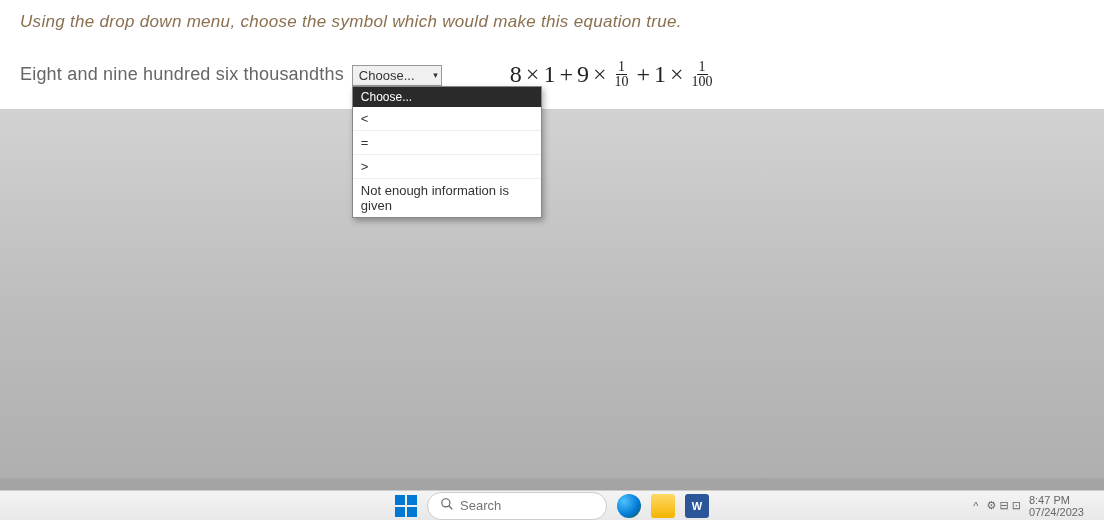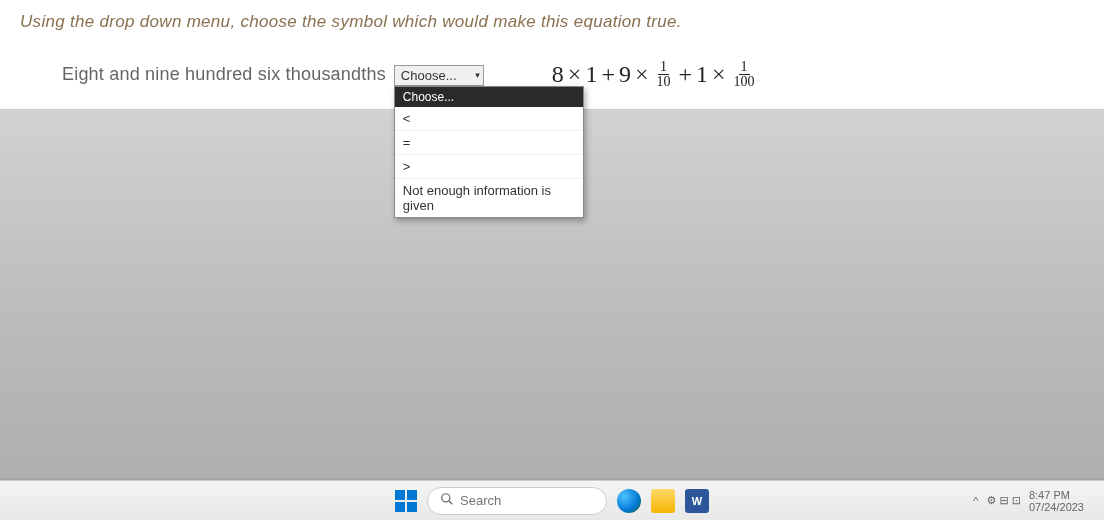--- a/index.html
+++ b/index.html
@@ -30,21 +30,20 @@
       align-items: center;
       gap: 8px;
       color: #555;
       font-size: 18px;
     }
     .word-number {
       color: #666;
       font-size: 18px;
       font-family: 'Segoe UI', Arial, sans-serif;
       letter-spacing: 0.2px;
-      margin-left: 42px;
     }
     .dropdown-wrap {
       position: relative;
       display: inline-block;
     }
     select.choose {
       background: #f0f0f0;
       border: 1px solid #999;
       padding: 2px 18px 2px 6px;
       font-size: 13px;
@@ -112,21 +111,21 @@
       left: 0;
       right: 0;
       bottom: 42px;
       background: rgba(200,200,200,0.3);
     }
     .taskbar {
       position: absolute;
       bottom: 0;
       left: 0;
       right: 0;
-      height: 40px;
+      height: 30px;
       background: linear-gradient(180deg, #f4f4f4 0%, #e8e8e8 100%);
       border-top: 1px solid #ccc;
       display: flex;
       align-items: center;
       justify-content: center;
       gap: 10px;
     }
     .taskbar-center {
       display: flex;
       align-items: center;

